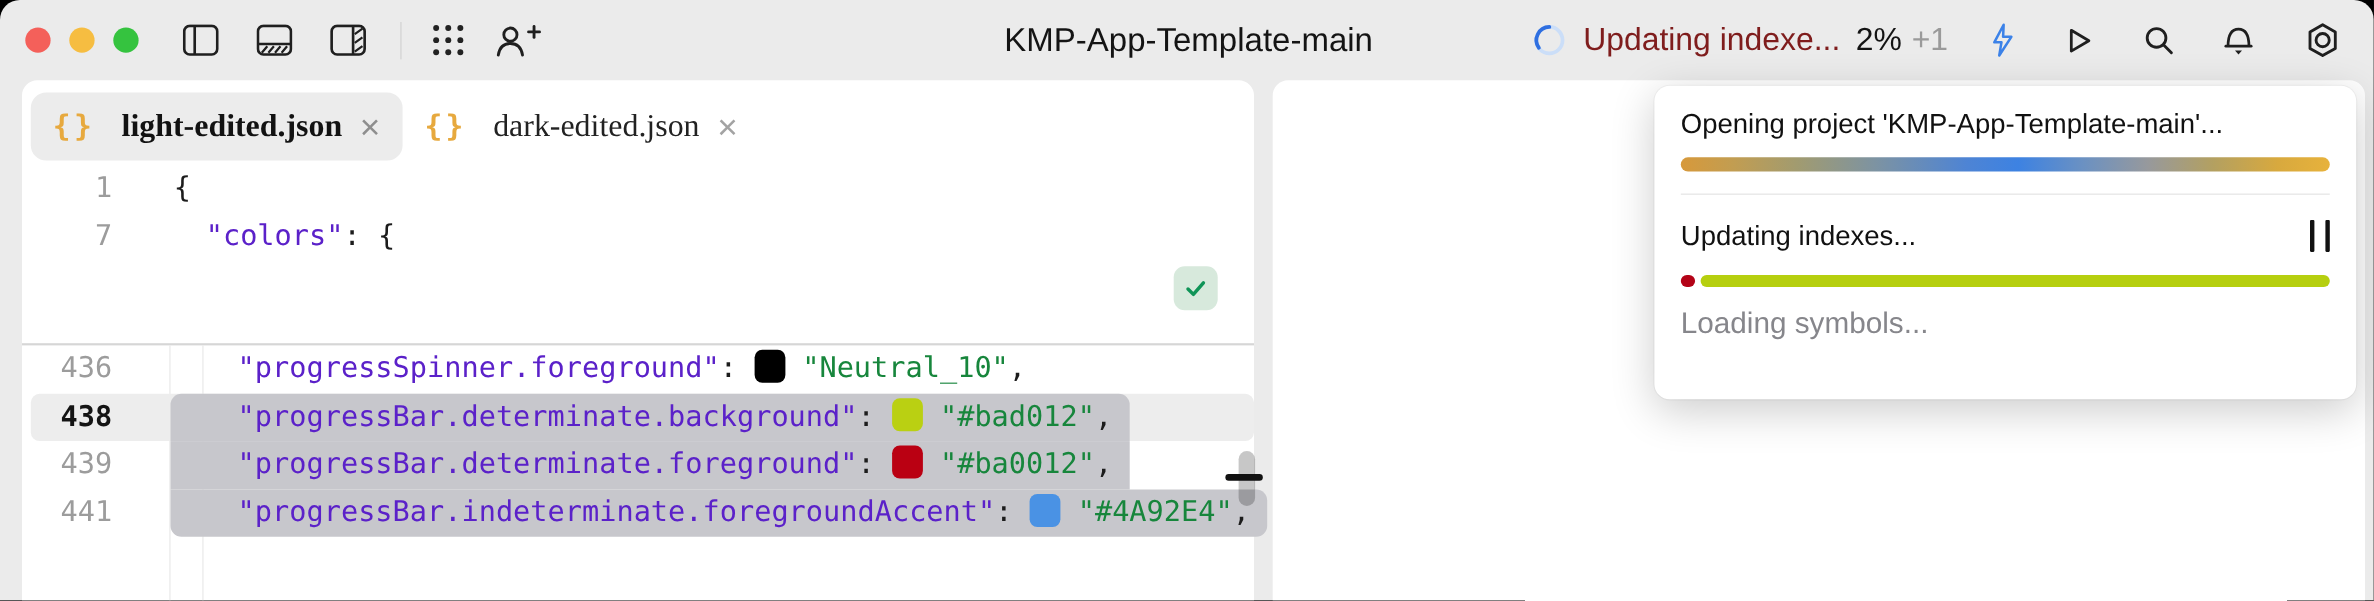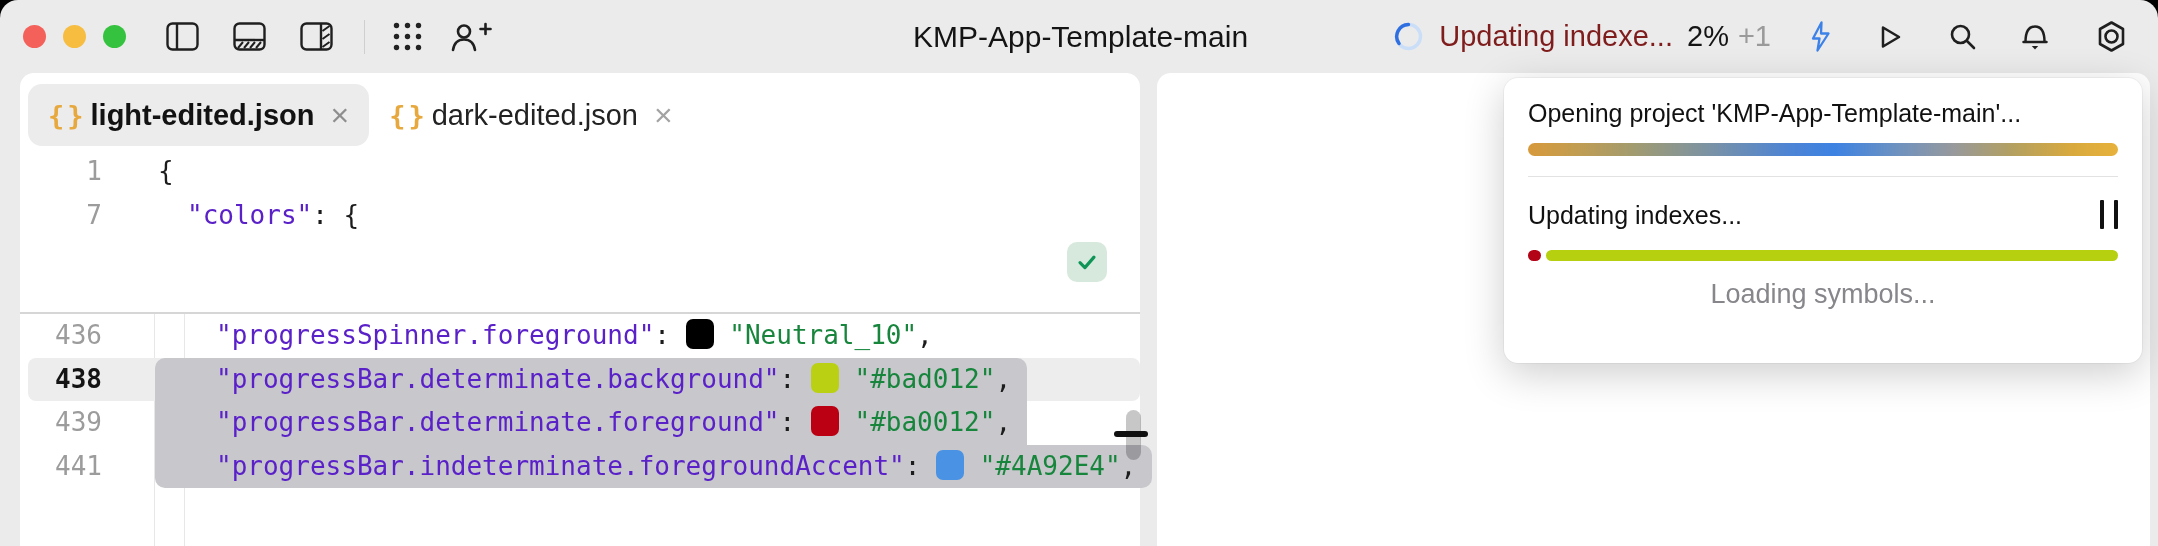--- a/index.html
+++ b/index.html
@@ -29,21 +29,21 @@
   .panel{position:absolute;top:73px;bottom:-20px;background:#fff;border-radius:14px;}
   .panel.left{left:20px;width:1120px;}
   .panel.right{left:1157px;width:993px;}
 
   
   .tabbar{position:absolute;left:8px;top:11px;height:62px;display:flex;align-items:center;}
   .tab{display:flex;align-items:center;height:62px;padding:0 20px;border-radius:14px;cursor:default;}
   .tab.active{background:#ececec;}
   .tab .json-ico{font-family:"DejaVu Sans Mono",monospace;font-size:27px;font-weight:700;
                  color:#e7a93e;letter-spacing:3px;}
-  .tab .tab-label{font-size:29px;color:#222;margin-left:4px;}
+  .tab .tab-label{font-size:29px;color:#222;margin-left:24px;font-family:Liberation Serif, serif;}
   .tab.active .tab-label{font-weight:700;color:#121212;}
   .tab .tab-close{font-size:32px;color:#8e8e8e;margin-left:16px;line-height:1;}
   .tab:not(.active) .tab-close{color:#a3a3a3;}
 
   
   .editor{position:absolute;left:0;right:0;top:77px;bottom:0;}
   .sticky-divider{position:absolute;left:0;right:0;top:162px;height:2px;background:#d6d6d6;}
   .guide{position:absolute;top:164px;bottom:0;width:1px;background:#e7e7e7;}
   .guide.g1{left:134px;} .guide.g2{left:164px;}
   .code-rows{position:absolute;left:0;right:0;}
@@ -73,21 +73,21 @@
                 background:rgba(0,0,0,0.22);}
   .scroll-mark{position:absolute;left:1094px;top:281px;width:34px;height:6px;border-radius:3px;background:#111;}
 
   
   .popup{position:absolute;left:1504px;top:78px;width:638px;height:285px;background:#fff;
          border-radius:14px;box-shadow:0 10px 40px rgba(0,0,0,0.20),0 0 0 1px rgba(0,0,0,0.04);
          padding:0 24px;box-sizing:border-box;overflow:hidden;}
   .task-title{margin-top:19px;font-size:25px;line-height:32px;color:#111;white-space:nowrap;}
   .task-title.second{margin-top:22px;position:relative;}
   .task-sub{margin-top:20px;font-size:27px;line-height:27px;color:#86868b;white-space:nowrap;}
-  .task-sub.second{text-align:center;}
+  .task-sub.second{}
   .popup-sep{margin-top:20px;height:1px;background:#e2e2e2;}
   .pbar{margin-top:14px;height:13px;border-radius:7px;}
   .pbar.gradient{background:linear-gradient(90deg,#d7993b 0%,#c29d51 8%,#a19b70 18%,#7d93a2 30%,
                  #4e84d4 44%,#3d82e2 52%,#6b91c2 62%,#97999c 72%,#b3a061 82%,#d8a93e 92%,#e7b23c 100%);}
   .pbar2{margin-top:19px;height:11px;display:flex;align-items:stretch;}
   .pbar2 .fg{width:13px;border-radius:6px;}
   .pbar2 .bg{flex:1;margin-left:5px;border-radius:6px;}
   .pause-btn{position:absolute;right:0;top:1px;display:flex;gap:10px;height:29px;}
   .pause-btn i{display:block;width:4px;height:29px;background:#111;border-radius:1px;}
 </style>

